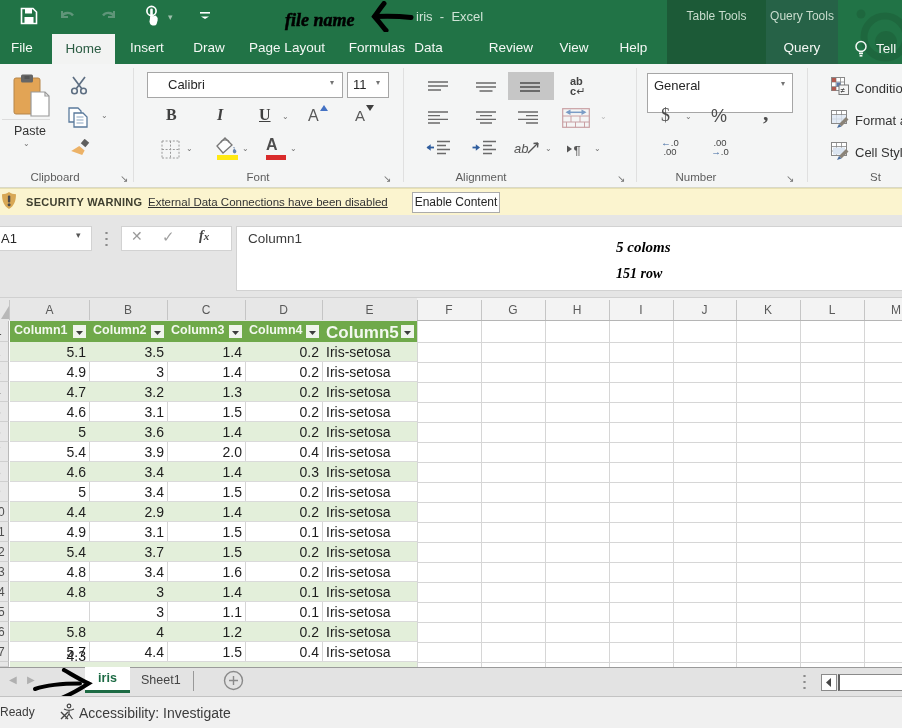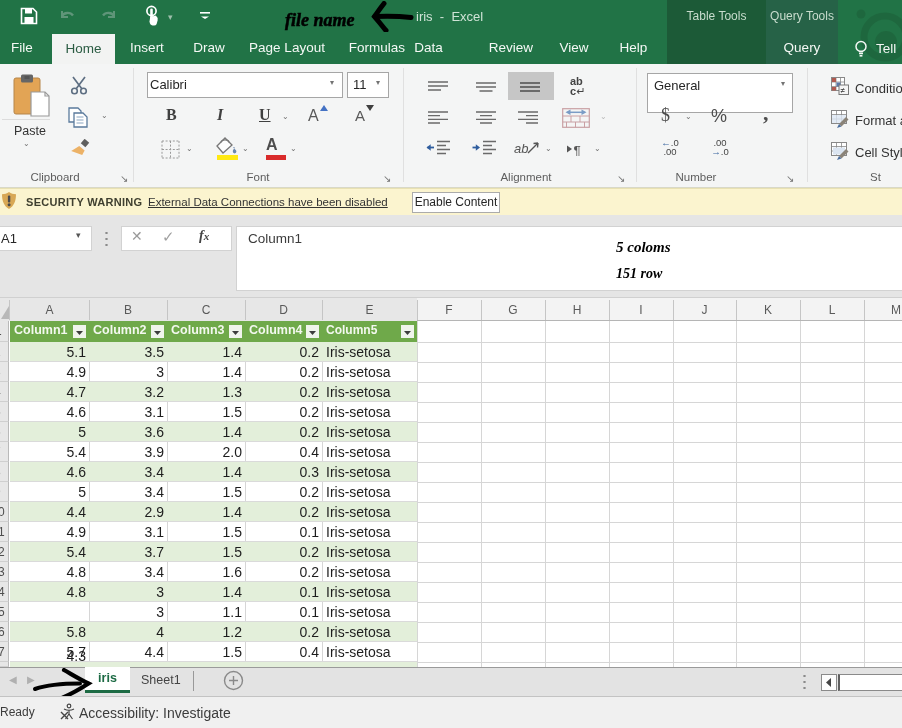--- a/index.html
+++ b/index.html
@@ -150,21 +150,21 @@
   </svg>
   <span class="abs cv" style="left:101px;top:47px;">⌄</span>
   <svg class="abs" style="left:71px;top:75px" width="19" height="19" viewBox="0 0 19 19">
     <rect x="11" y="1" width="6" height="6" fill="#5f5f5f" transform="rotate(40 14 4)"></rect>
     <path d="M2 17 L5 8 L12 8 L13 13 Z" fill="#ecb267" transform="rotate(40 8 12)"></path>
   </svg>
   <span class="glabel" style="left:20px;width:70px;">Clipboard</span>
   <span class="launch" style="left:120px;">↘</span>
   <div class="gsep" style="left:133px;"></div>
 
-  <div class="combo" style="left:147px;top:8px;width:196px;height:26px;line-height:24px;padding-left:2px;">Calibri</div>
+  <div class="combo" style="left:147px;top:8px;width:196px;height:26px;line-height:24px;padding-left:20px;">Calibri</div>
   <span class="abs cv" style="left:330px;top:14px;">▾</span>
   <div class="combo" style="left:347px;top:8px;width:42px;height:26px;line-height:24px;padding-left:5px;">11</div>
   <span class="abs cv" style="left:376px;top:14px;">▾</span>
   <span class="abs" style="left:166px;top:42px;font-size:16px;font-weight:bold;color:#404040;font-family:'Liberation Serif',serif;">B</span>
   <span class="abs" style="left:217px;top:42px;font-size:16px;font-style:italic;font-weight:bold;color:#404040;font-family:'Liberation Serif',serif;">I</span>
   <span class="abs" style="left:259px;top:42px;font-size:16px;font-weight:bold;color:#404040;text-decoration:underline;font-family:'Liberation Serif',serif;">U</span>
   <span class="abs cv" style="left:282px;top:48px;">⌄</span>
   <span class="abs" style="left:308px;top:43px;font-size:16px;color:#595959;">A</span>
   <svg class="abs" style="left:320px;top:41px" width="8" height="6">
       <path d="M0 6 L4 0 L8 6 Z" fill="#4472c4"></path>
@@ -232,21 +232,21 @@
   <svg class="abs" style="left:514px;top:73px" width="28" height="20" viewBox="0 0 28 20">
     <text x="0" y="16" font-size="13" fill="#555" font-style="italic" font-family="Liberation Sans">ab</text>
     <path d="M14 16 L24 6 M24 6 l-4.5 0.5 M24 6 l-0.5 4.5" stroke="#555" stroke-width="1.4" fill="none"></path>
   </svg>
   <span class="abs cv" style="left:545px;top:80px;">⌄</span>
   <svg class="abs" style="left:566px;top:78px" width="20" height="14" viewBox="0 0 20 14">
     <path d="M1 3.5 l5 3.5 L1 10.5 Z" fill="#555"></path>
     <text x="7.5" y="12.5" font-size="13.5" fill="#555" font-family="Liberation Sans">¶</text>
   </svg>
   <span class="abs cv" style="left:594px;top:80px;">⌄</span>
-  <span class="glabel" style="left:496px;width:60px;">Alignment</span>
+  <span class="glabel" style="left:451px;width:60px;">Alignment</span>
   <span class="launch" style="left:617px;">↘</span>
   <div class="gsep" style="left:636px;"></div>
 
   <div class="combo" style="left:647px;top:9px;width:146px;height:40px;line-height:24px;padding-left:6px;">General</div>
   <span class="abs cv" style="left:781px;top:15px;">▾</span>
   <span class="abs" style="left:661px;top:41px;font-size:18px;color:#4d4d4d;font-family:'Liberation Serif',serif;">$</span>
   <span class="abs cv" style="left:685px;top:48px;">⌄</span>
   <span class="abs" style="left:711px;top:42px;font-size:18px;color:#4d4d4d;">%</span>
   <span class="abs" style="left:763px;top:36px;font-size:22px;font-weight:bold;color:#4d4d4d;font-family:'Liberation Serif',serif;">,</span>
   <div class="abs" style="left:655px;top:74px;width:30px;font-size:9.5px;color:#444;line-height:9px;text-align:center;"><b style="color:#3b66a0">←</b>.0<br>.00</div>
@@ -377,21 +377,21 @@
           <path d="M3 5 L6.5 9 L10 5 Z" fill="#3d3d3d"></path>
         </svg></span>
       <span style="position:absolute;left:161px;top:2px;font-size:12.5px;font-weight:bold;color:#f3f8ef;">Column3</span>
       <span style="position:absolute;left:219px;top:4px;width:13px;height:13px;background:#f0f4ec;"><svg width="13" height="13">
           <path d="M3 5 L6.5 9 L10 5 Z" fill="#3d3d3d"></path>
         </svg></span>
       <span style="position:absolute;left:239px;top:2px;font-size:12.5px;font-weight:bold;color:#f3f8ef;">Column4</span>
       <span style="position:absolute;left:296px;top:4px;width:13px;height:13px;background:#f0f4ec;"><svg width="13" height="13">
           <path d="M3 5 L6.5 9 L10 5 Z" fill="#3d3d3d"></path>
         </svg></span>
-      <span style="position:absolute;left:316px;top:2px;font-size:12px;font-weight:bold;color:#f3f8ef;">Column5</span>
+      <span style="position:absolute;left:316px;top:2px;font-size:17px;font-weight:bold;color:#f3f8ef;">Column5</span>
       <span style="position:absolute;left:391px;top:4px;width:13px;height:13px;background:#f0f4ec;"><svg width="13" height="13">
           <path d="M3 5 L6.5 9 L10 5 Z" fill="#3d3d3d"></path>
         </svg></span>
     </div>
 <div class="rhd" style="top:0;height:21px;">
       <span style="left:-5px;">1</span>
     </div>
 <div class="row rowg" style="top:21px;border-bottom:1px solid #dadada;box-sizing:border-box;">
       <div class="cell num" style="left:0px;width:79px;">5.1</div>
       <div class="cell num" style="left:79px;width:78px;">3.5</div>

